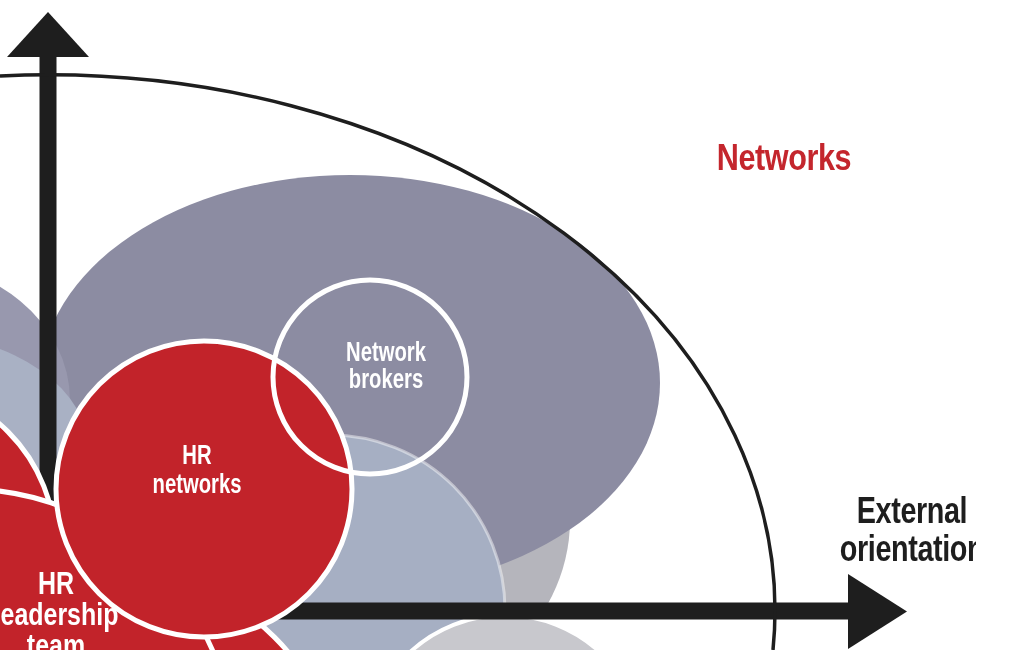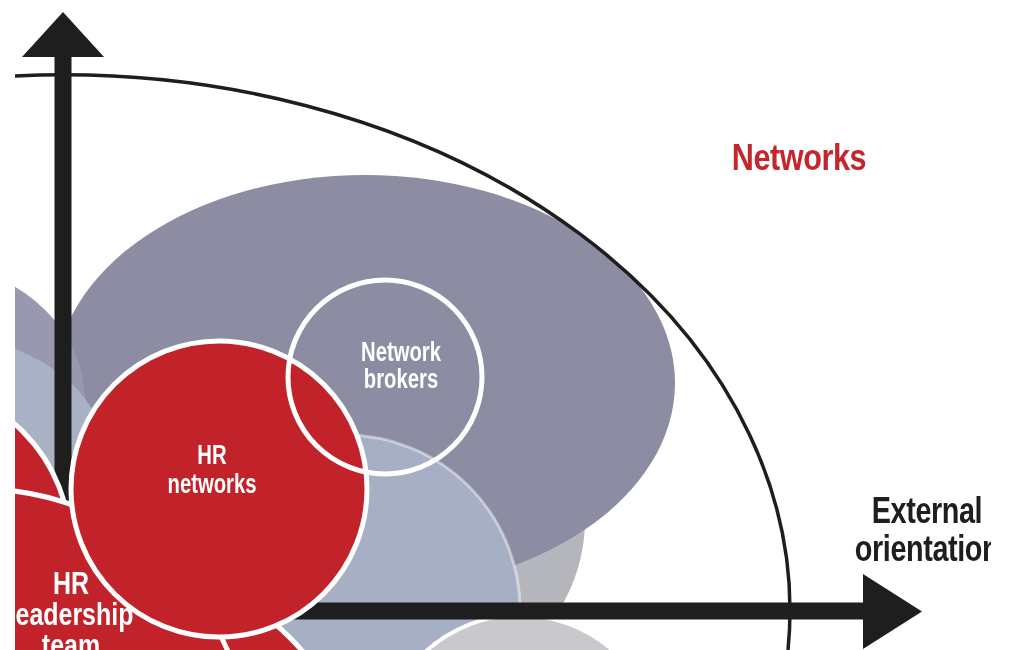--- a/index.html
+++ b/index.html
@@ -1,17 +1,17 @@
 <!DOCTYPE html>
 <html><head>
 <meta charset="utf-8">
 <style>
   html,body{margin:0;padding:0;background:#fff;}
   #stage{position:relative;width:976px;height:650px;overflow:hidden;
-         font-family:"Liberation Sans",sans-serif;background:#fff;margin-left:15px;}
+         font-family:"Liberation Sans",sans-serif;background:#fff;}
   #stage svg{position:absolute;left:0;top:0;}
   .lbl{position:absolute;font-weight:bold;text-align:center;white-space:pre-line;
        transform-origin:50% 50%;}
   .lbl-networks{left:784px;top:158px;font-size:36px;line-height:36px;color:#C4262D;
        transform:translate(-50%,-50%) scaleX(0.85);letter-spacing:-0.5px;}
   .lbl-external{left:912px;top:530px;font-size:36px;line-height:38px;color:#1E1E1E;
        transform:translate(-50%,-50%) scaleX(0.80);letter-spacing:-0.5px;}
   .lbl-brokers{left:386px;top:366px;font-size:27px;line-height:27px;color:#FFFFFF;
        transform:translate(-50%,-50%) scaleX(0.75);}
   .lbl-hrnet{left:197px;top:470px;font-size:27px;line-height:29px;color:#FFFFFF;

